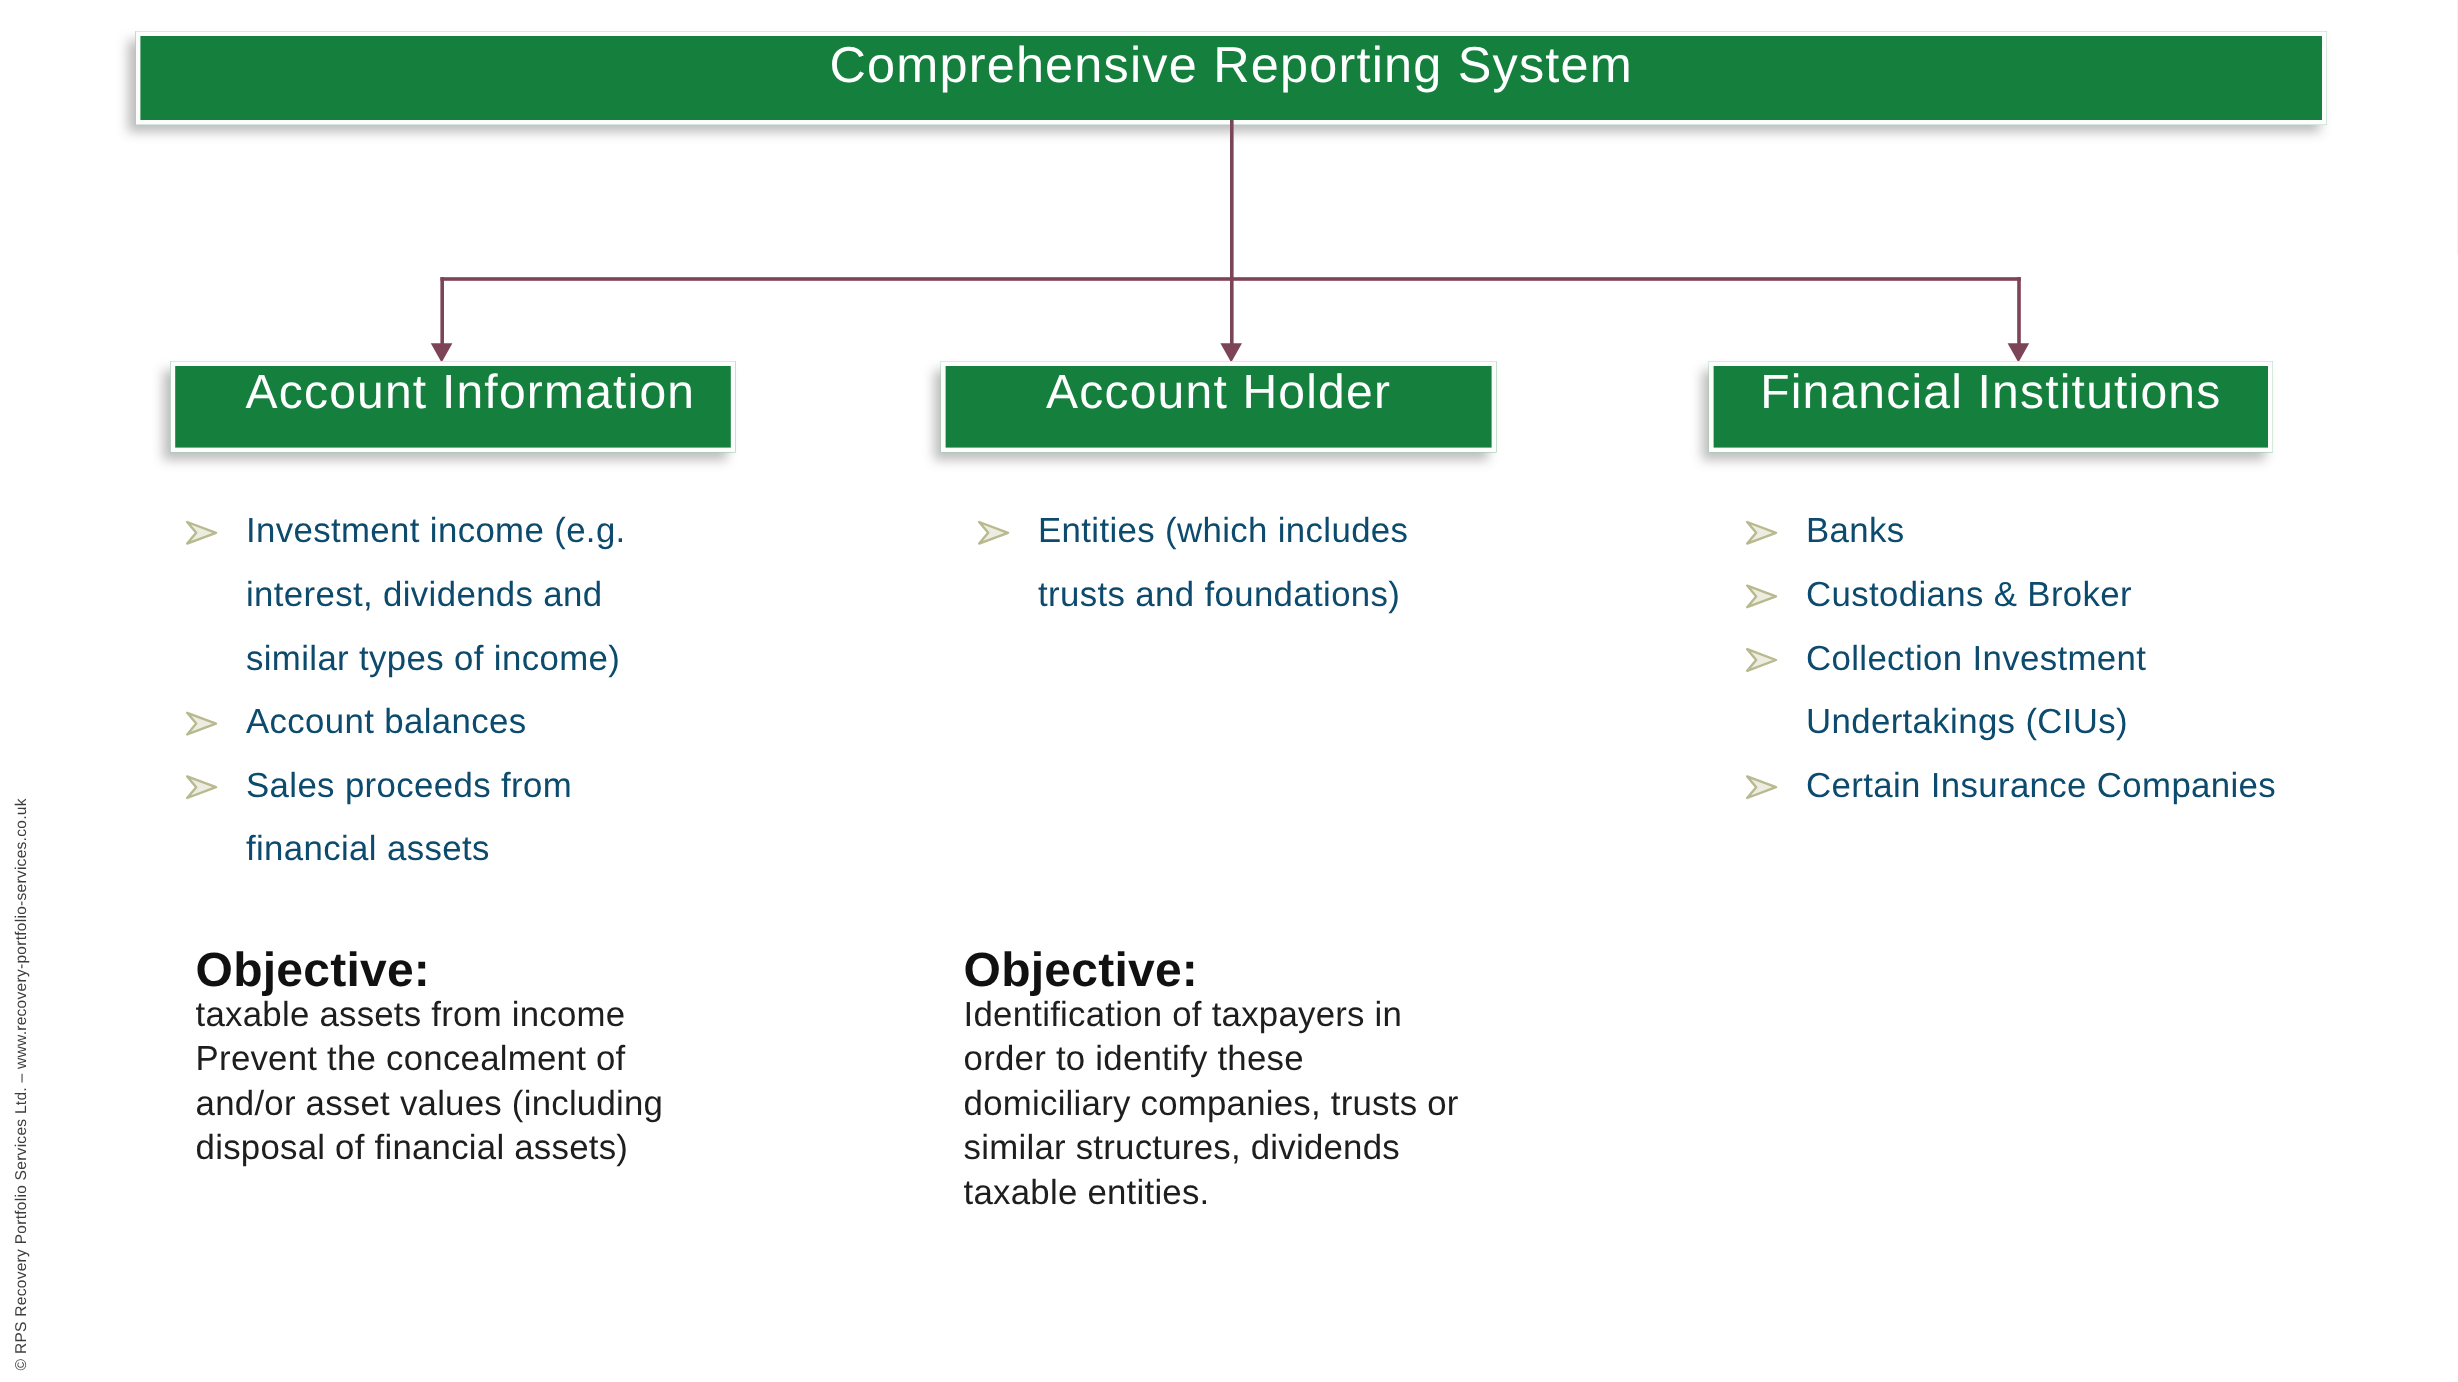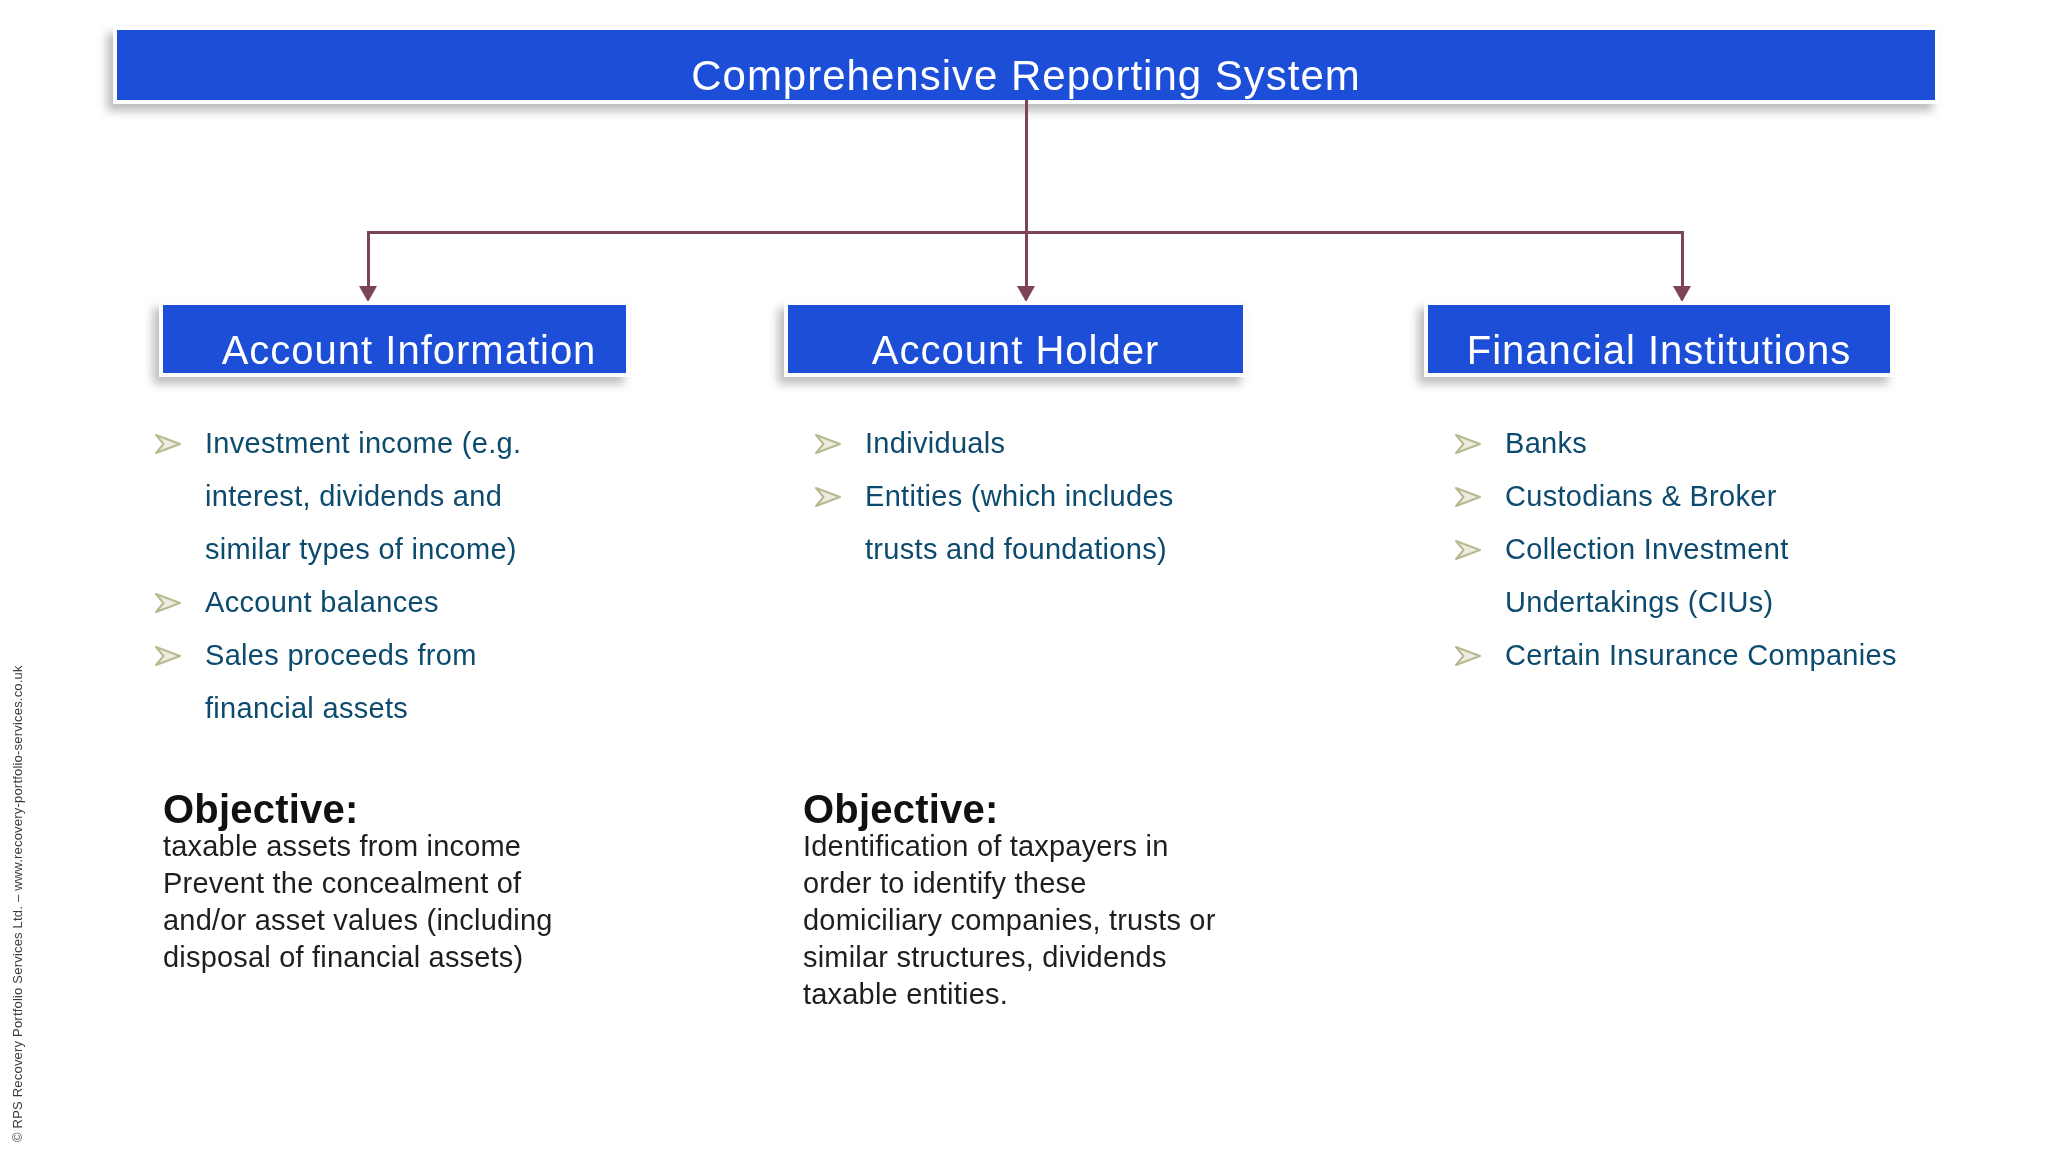--- a/index.html
+++ b/index.html
@@ -8,30 +8,30 @@
     position:relative;
     width:2048px; height:1152px;
     background:#ffffff;
     overflow:hidden;
     font-family:"Liberation Sans", sans-serif;
   }
 
   
   .green-bar {
     position:absolute;
-    background:#1d4ed8;
+    background:#15803d;
     border:4px solid #fdfdfd;
     box-shadow:-6px 7px 9px rgba(90,90,90,0.40);
-    display:flex; align-items:flex-end; justify-content:center;
+    display:flex; align-items:flex-start; justify-content:center;
     color:#ffffff;
     letter-spacing:1px;
   }
   .title-bar  { left:113px; top:26px;  width:1826px; height:78px; font-size:42px; }
   .branch-box { top:301px; height:76px; font-size:40px; }
-  .box-1 { left:159px;  width:471px;padding-left:29px; }
+  .box-1 { left:142px;  width:471px;padding-left:29px; }
   .box-2 { left:784px;  width:463px; }
   .box-3 { left:1424px; width:470px; }
 
   
   .conn { position:absolute; background:#7d4458; }
   .stem       { left:1025px; top:100px; width:3px;    height:132px; }
   .hline      { left:367px;  top:231px; width:1317px; height:3px;  }
   .drop-left  { left:367px;  top:231px; width:3px;    height:58px; }
   .drop-mid   { left:1025px; top:231px; width:3px;    height:57px; }
   .drop-right { left:1681px; top:231px; width:3px;    height:58px; }
@@ -150,30 +150,20 @@
   </div>
 
   <div class="bullets bl-2">
     <div class="bullet-item">
       <span class="bullet-icon">
         <svg width="27" height="24" viewBox="0 0 27 24">
             <polygon points="1,3 25,12 1,21 8.5,12" fill="#ecece0" stroke="#b9b98f" stroke-width="2" stroke-linejoin="round"></polygon>
           </svg>
       </span>
       <div class="bullet-lines">
-        <div class="line">Individuals</div>
-      </div>
-    </div>
-    <div class="bullet-item">
-      <span class="bullet-icon">
-        <svg width="27" height="24" viewBox="0 0 27 24">
-            <polygon points="1,3 25,12 1,21 8.5,12" fill="#ecece0" stroke="#b9b98f" stroke-width="2" stroke-linejoin="round"></polygon>
-          </svg>
-      </span>
-      <div class="bullet-lines">
         <div class="line">Entities (which includes</div>
         <div class="line">trusts and foundations)</div>
       </div>
     </div>
   </div>
 
   <div class="bullets bl-3">
     <div class="bullet-item">
       <span class="bullet-icon">
         <svg width="27" height="24" viewBox="0 0 27 24">

